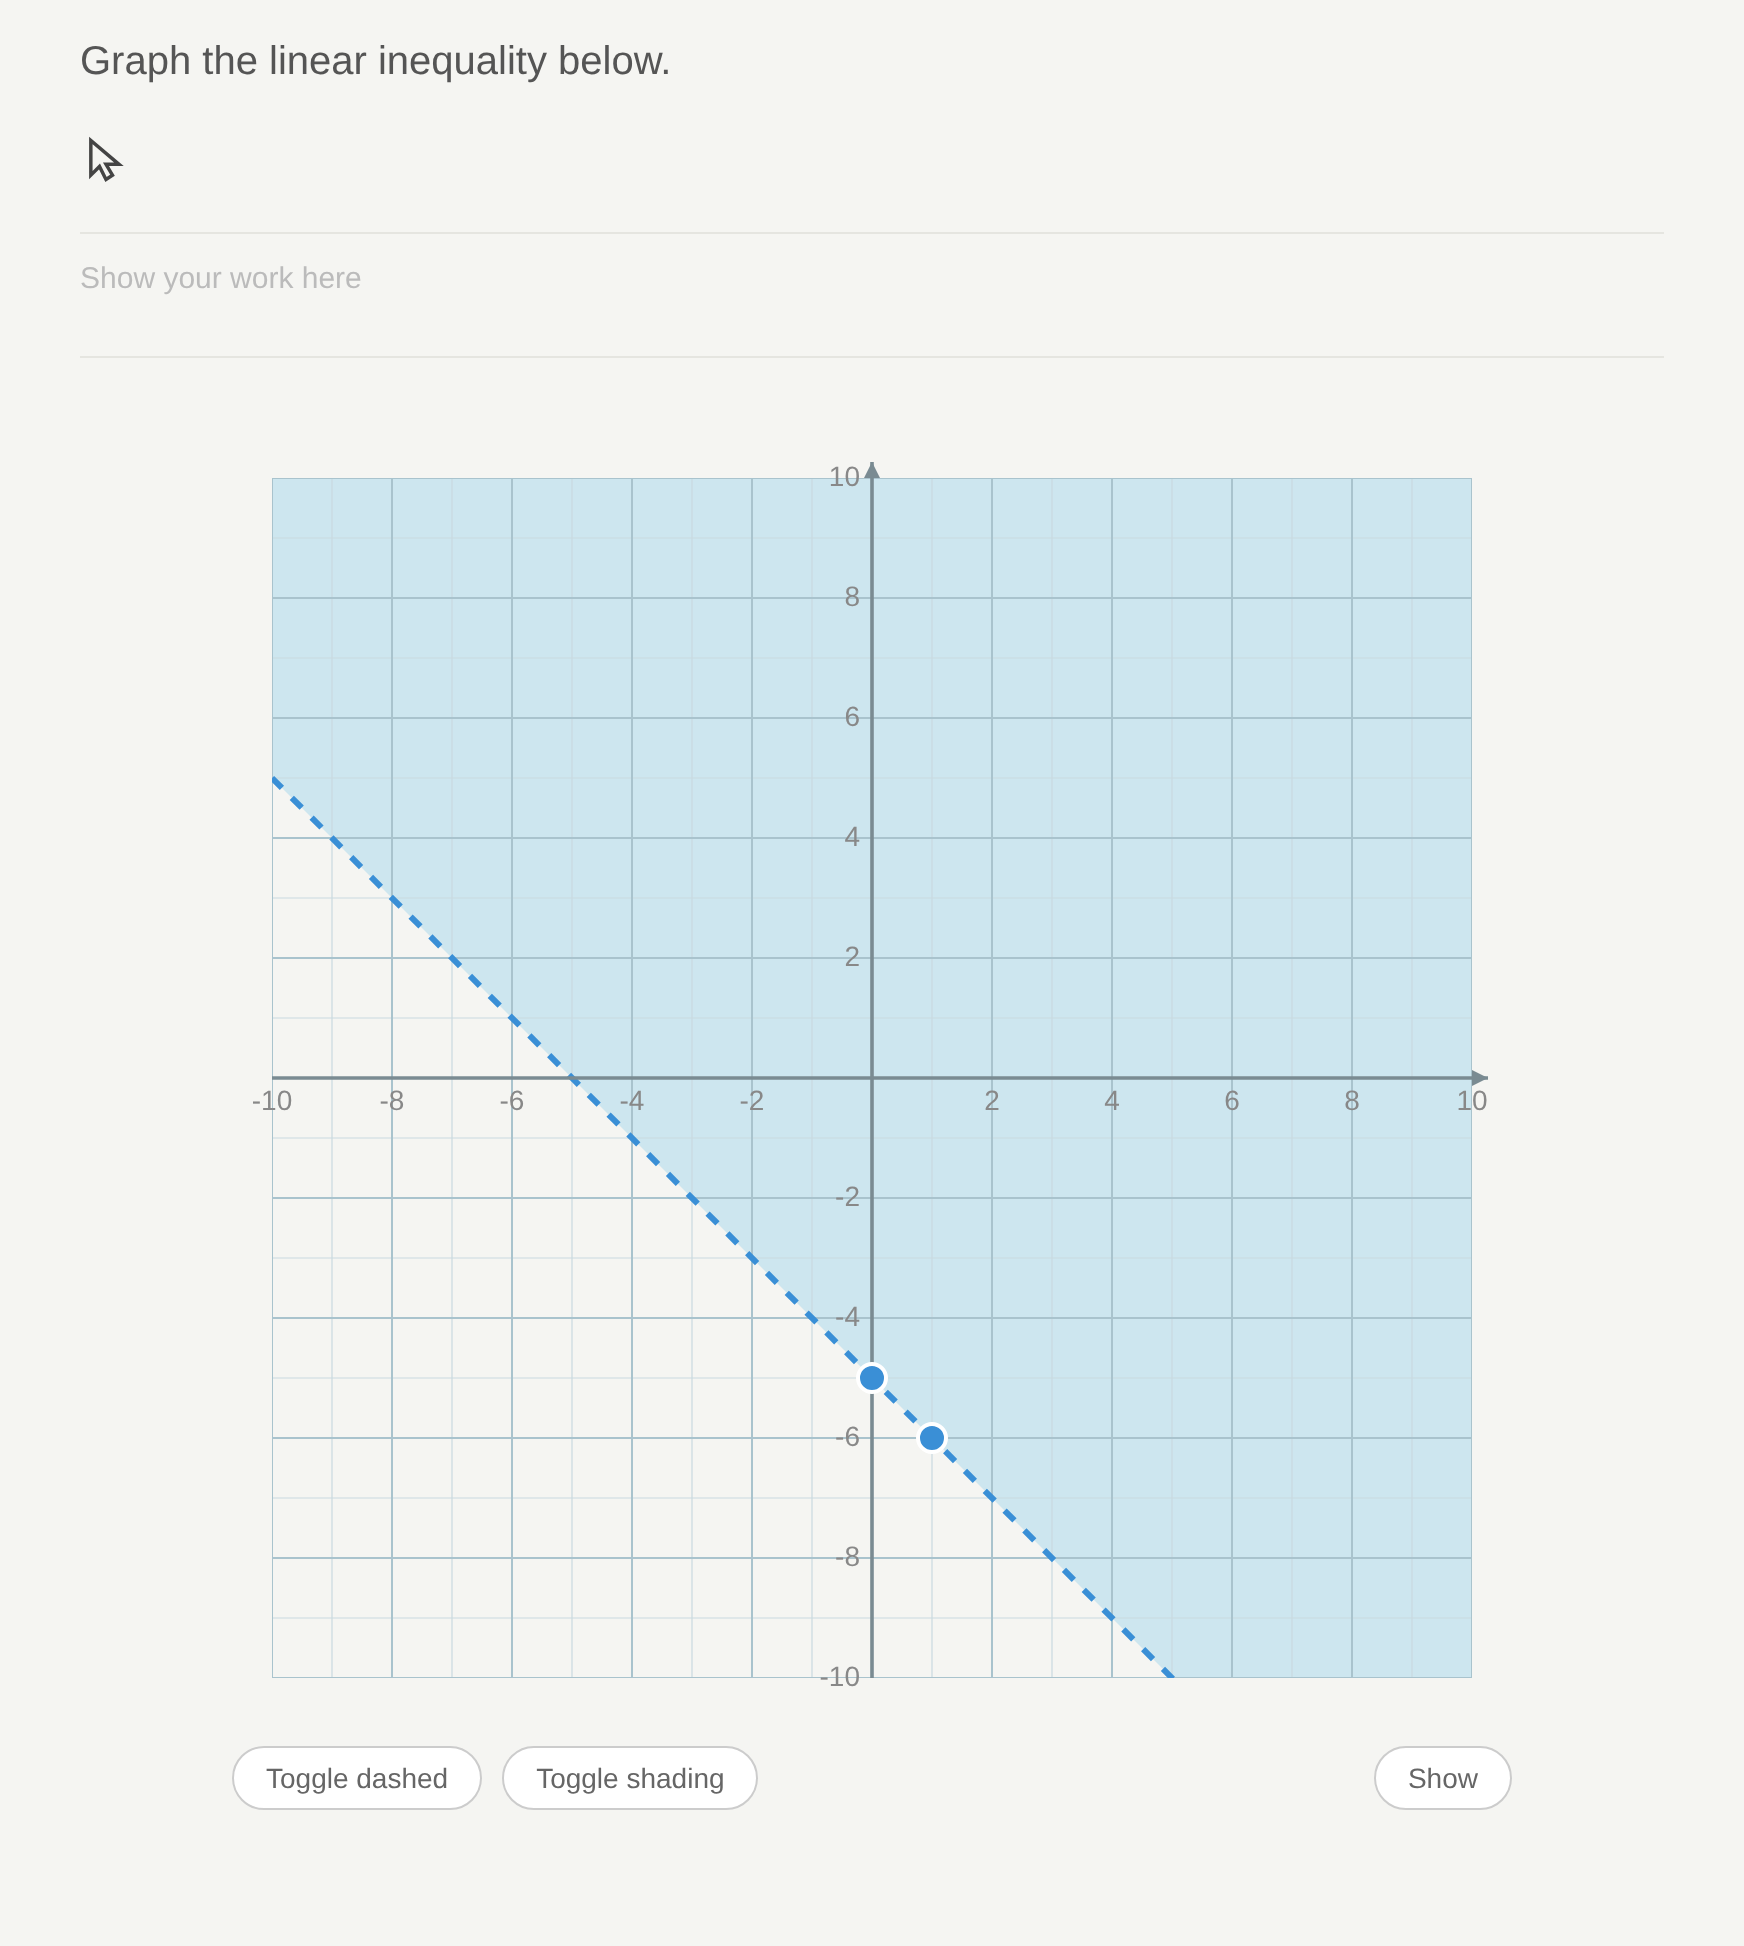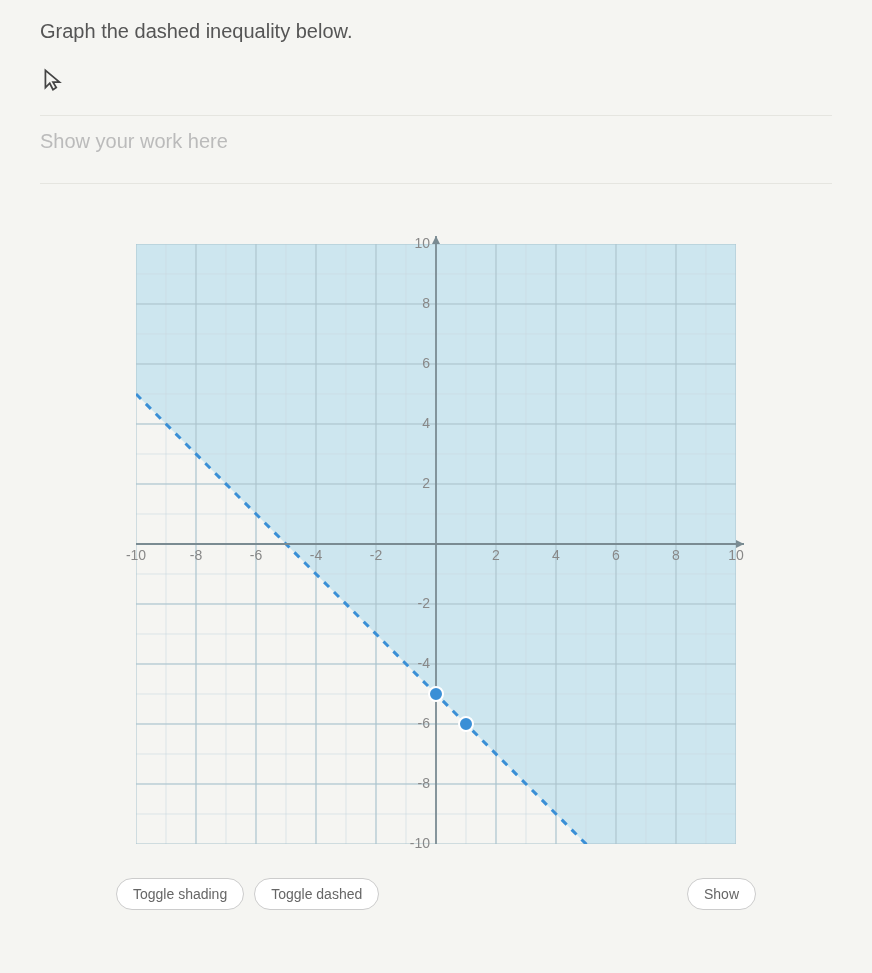--- a/index.html
+++ b/index.html
@@ -26,21 +26,21 @@
   }
   .equation {
     font-family: 'Times New Roman', serif;
     font-size: 30px;
     color: #222;
   }
   .cursor-icon svg { width: 26px; height: 26px; }
   .cursor-icon path { fill: none; stroke: #444; stroke-width: 1.6; }
   .work-hint {
     color: #bbb;
-    font-size: 20px;
+    font-size: 15px;
     padding: 14px 0 30px 0;
     border-bottom: 1px solid #e5e5e0;
   }
   .graph-wrap {
     margin-top: 40px;
     display: flex;
     flex-direction: column;
     align-items: center;
   }
   .graph-svg {
@@ -65,21 +65,21 @@
     padding: 7px 16px;
     font-size: 14px;
     color: #666;
     cursor: pointer;
   }
   .pill-btn.reset { margin-left: auto; }
 </style>
 </head>
 <body>
 
-<div class="prompt">Graph the dashed inequality below.</div>
+<div class="prompt">Graph the linear inequality below.</div>
 
 <div class="equation-row">
   <span class="cursor-icon">
     <svg viewBox="0 0 24 24">
         <path d="M5 3 L5 19 L9 15 L12 21 L15 19 L12 14 L18 14 Z"></path>
       </svg>
   </span>
 </div>
 
 <div class="work-hint">Show your work here</div>
@@ -194,17 +194,17 @@
 
     <g>
       <circle cx="320" cy="470" r="7" fill="#3a8fd6" stroke="#fff" stroke-width="2"></circle>
     </g>
     <g>
       <circle cx="350" cy="500" r="7" fill="#3a8fd6" stroke="#fff" stroke-width="2"></circle>
     </g>
   </svg>
 
   <div class="controls">
+    <button class="pill-btn">Toggle dashed</button>
     <button class="pill-btn">Toggle shading</button>
-    <button class="pill-btn">Toggle dashed</button>
     <button class="pill-btn reset">Show</button>
   </div>
 </div>
 
 </body></html>

